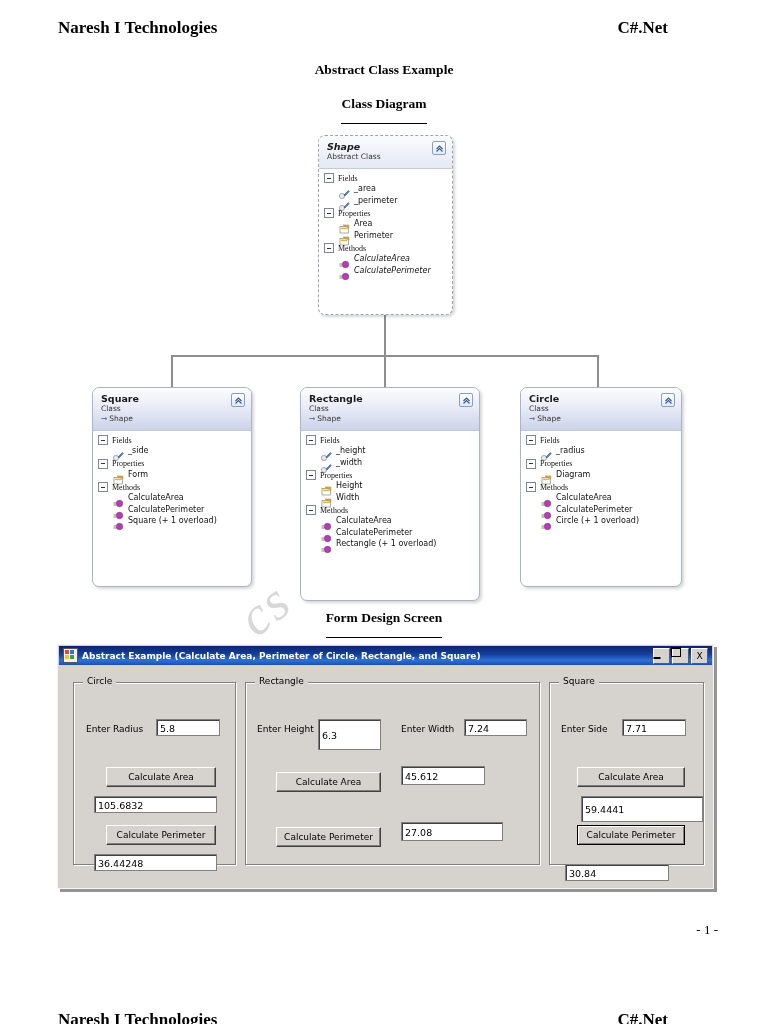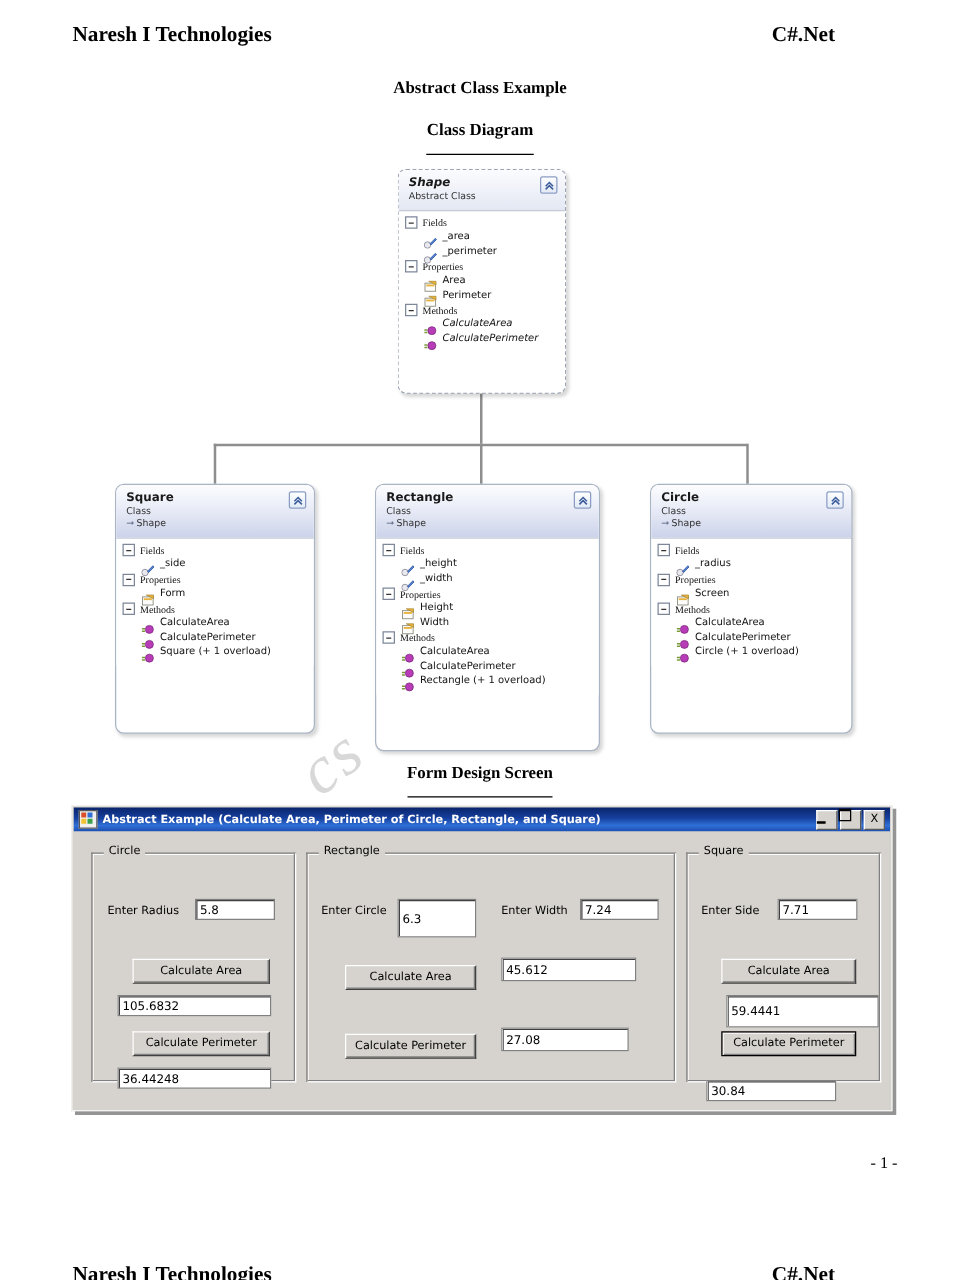--- a/index.html
+++ b/index.html
@@ -428,21 +428,21 @@
               <i></i>
             </span>
           <span class="sect-label">Properties</span>
         </div>
         <div class="mem">
           <span class="mi"><svg width="11" height="10" viewBox="0 0 11 10">
                 <rect x="1" y="2.5" width="8.5" height="6.5" fill="#fdfdfd" stroke="#8a8a7a" stroke-width=".7"></rect>
                 <rect x="2" y="3.6" width="6.5" height="1.5" fill="#e8b33c"></rect>
                 <path d="M4 1 L9.8 1 L9.8 4 Z" fill="#e8b33c" stroke="#a07b20" stroke-width=".5"></path>
               </svg></span>
-          <span class="mem-label">Screen</span>
+          <span class="mem-label">Diagram</span>
         </div>
         <div class="sect">
           <span class="exp">
               <i></i>
             </span>
           <span class="sect-label">Methods</span>
         </div>
         <div class="mem">
           <span class="mi"><svg width="11" height="10" viewBox="0 0 11 10">
                 <path d="M0.5 5 L3 5" stroke="#7a9a3a" stroke-width="1.2"></path>
@@ -504,26 +504,26 @@
         <span class="lbl" style="left:12px;top:41px;">Enter Radius</span>
         <div class="txt" style="left:82px;top:36px;width:64px;height:17px;">5.8</div>
         <div class="btn" style="left:32px;top:84px;width:110px;height:20px;">Calculate Area</div>
         <div class="txt" style="left:20px;top:113px;width:123px;height:17px;">105.6832</div>
         <div class="btn" style="left:32px;top:142px;width:110px;height:20px;">Calculate Perimeter</div>
         <div class="txt" style="left:20px;top:171px;width:123px;height:17px;">36.44248</div>
       </div>
 
       <div class="grp" style="left:186px;top:16px;width:294px;height:182px;">
         <span class="grp-label">Rectangle</span>
-        <span class="lbl" style="left:11px;top:41px;">Enter Circle</span>
+        <span class="lbl" style="left:11px;top:41px;">Enter Height</span>
         <div class="txt" style="left:72px;top:36px;width:63px;height:31px;">6.3</div>
         <span class="lbl" style="left:155px;top:41px;">Enter Width</span>
         <div class="txt" style="left:218px;top:36px;width:63px;height:17px;">7.24</div>
         <div class="btn" style="left:30px;top:89px;width:105px;height:20px;">Calculate Area</div>
-        <div class="txt" style="left:155px;top:83px;width:108px;height:19px;">45.612</div>
+        <div class="txt" style="left:155px;top:83px;width:84px;height:19px;">45.612</div>
         <div class="btn" style="left:30px;top:144px;width:105px;height:20px;">Calculate Perimeter</div>
         <div class="txt" style="left:155px;top:139px;width:102px;height:19px;">27.08</div>
       </div>
 
       <div class="grp" style="left:490px;top:16px;width:154px;height:182px;">
         <span class="grp-label">Square</span>
         <span class="lbl" style="left:11px;top:41px;">Enter Side</span>
         <div class="txt" style="left:72px;top:36px;width:64px;height:17px;">7.71</div>
         <div class="btn" style="left:27px;top:84px;width:108px;height:20px;">Calculate Area</div>
         <div class="txt" style="left:31px;top:113px;width:122px;height:26px;">59.4441</div>

